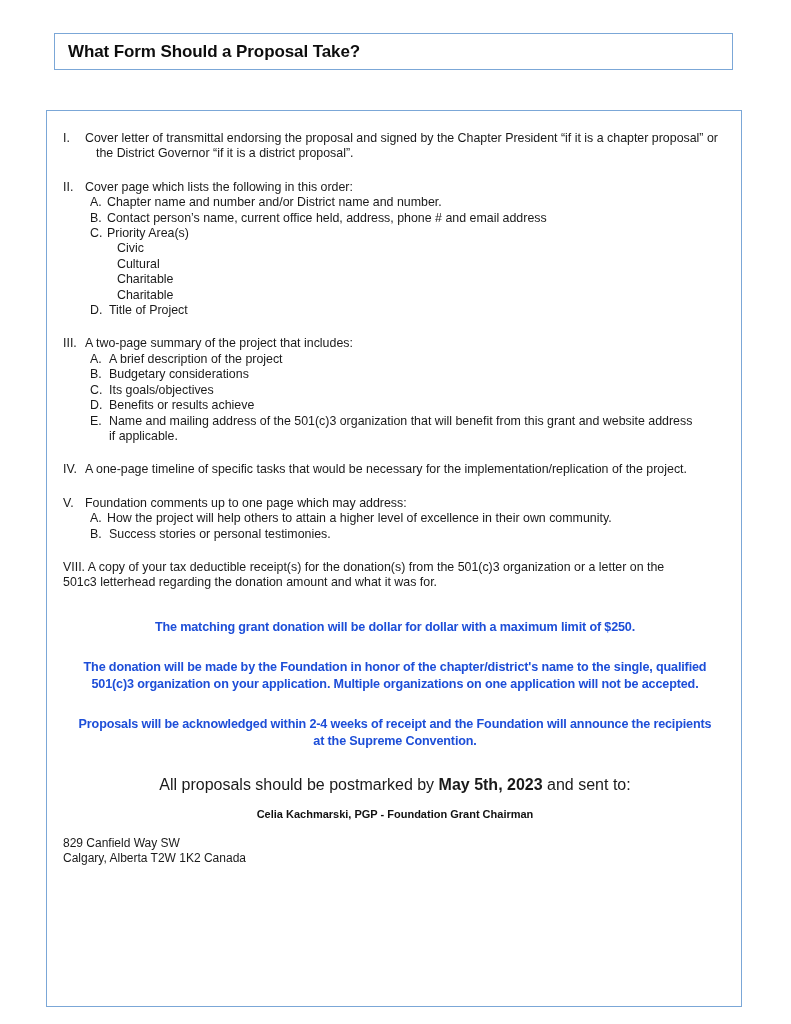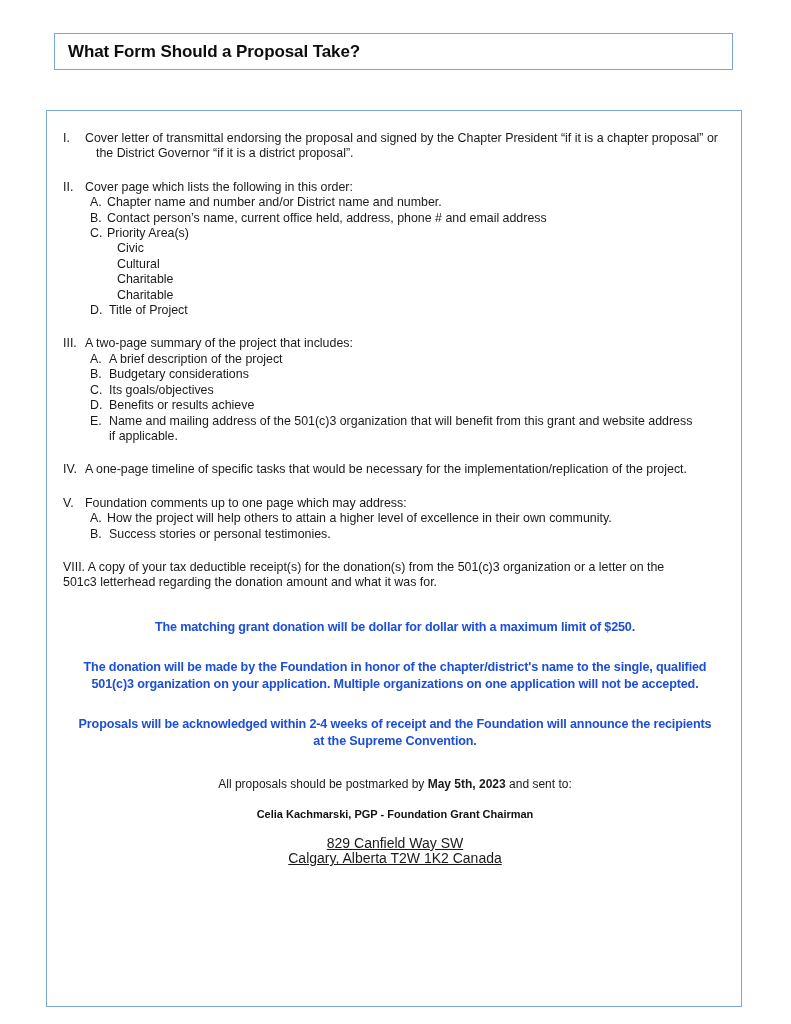--- a/index.html
+++ b/index.html
@@ -121,38 +121,37 @@
   .bold-center {
     text-align: center;
     font-size: 12.6px;
     font-weight: bold;
     line-height: 17px;
     color: #1d4ed8;
     letter-spacing: -0.15px;
   }
   .closing-line {
     text-align: center;
-    font-size: 12px;
+    font-size: 16px;
     line-height: 17px;
     color: #1a1a1a;
   }
   .closing-line b { font-weight: bold; }
   .closing-name {
     text-align: center;
     font-size: 11px;
     font-weight: bold;
     line-height: 18px;
     color: #111111;
   }
   .address-line {
-    text-align: center;
-    font-size: 14px;
+    text-align: left;
+    font-size: 12px;
     line-height: 15.6px;
     color: #1a1a1a;
-    text-decoration: underline;
   }
 </style>
 </head>
 <body>
 
 <div class="page">
 
   <div class="title-box">
     <div class="title-text">What Form Should a Proposal Take?</div>
   </div>

